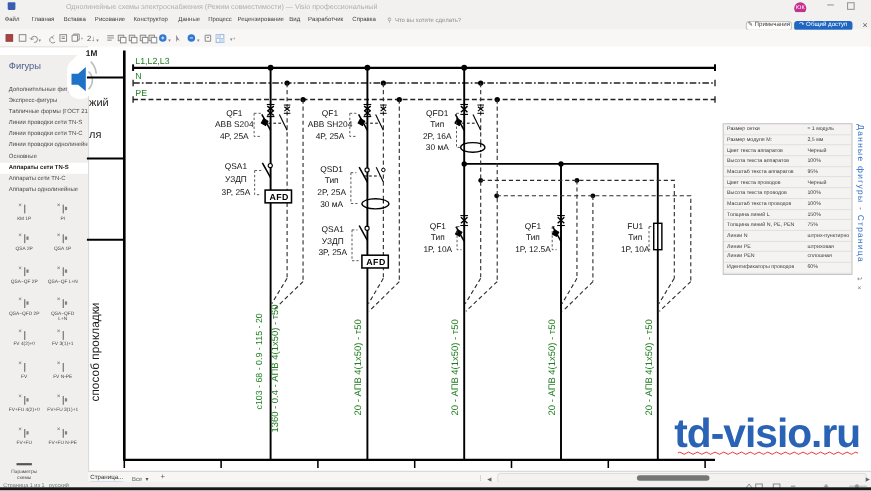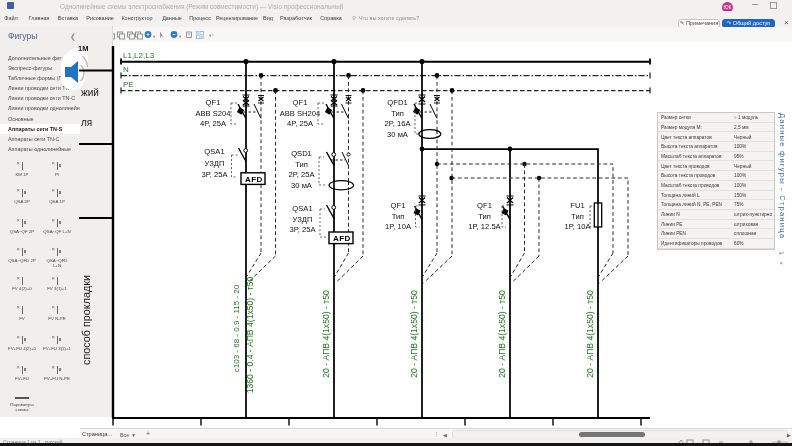--- a/index.html
+++ b/index.html
@@ -2,21 +2,21 @@
 <html><head><meta charset="utf-8">
 <style>
   html,body{margin:0;padding:0;}
   #app{position:relative;width:792px;height:446px;overflow:hidden;background:#fff;
        font-family:"Liberation Sans",sans-serif;}
   .abs{position:absolute;}
   #titlebar{left:0;top:0;width:792px;height:11px;background:#f2f1f0;}
   #tabsrow{left:0;top:11px;width:792px;height:16px;background:#f2f1f0;}
   #qat{left:0;top:27px;width:792px;height:15px;background:#f8f7f6;border-bottom:1px solid #e3e1df;}
   #canvas{left:80px;top:42px;width:712px;height:386px;background:#ffffff;}
-  #shapespanel{left:0;top:26px;width:80px;height:391px;background:#f0efee;border-right:1px solid #dddbd9;padding-left:32px;}
+  #shapespanel{left:0;top:50px;width:80px;height:391px;background:#f0efee;border-right:1px solid #dddbd9;}
   #tabbar{left:80px;top:428px;width:712px;height:10px;background:#f7f6f5;border-top:1px solid #d8d6d4;}
   #statusbar{left:0;top:438px;width:792px;height:6px;background:#f1f0ef;}
   #blackstrip{left:0;top:443px;width:792px;height:3px;background:#161616;}
   .t{position:absolute;white-space:nowrap;}
   .mi{height:10.1px;line-height:10.1px;padding-left:8px;white-space:nowrap;overflow:hidden;}
   .mi.sel{background:#fff;font-weight:bold;color:#1a1a1a;}
   .pr{position:relative;height:9.7px;box-sizing:border-box;border-bottom:0.8px solid #e3e1df;}
   .pr span{position:absolute;left:3px;top:2.2px;font-size:4.8px;color:#3a3a3a;white-space:nowrap;}
   .pr b{position:absolute;left:76px;top:2.2px;font-size:4.8px;font-weight:normal;color:#3a3a3a;white-space:nowrap;}
   .ic{position:absolute;width:11px;height:10px;}
@@ -268,20 +268,23 @@
     <div class="pr">
         <span>Идентификаторы проводов</span>
         <b>60%</b>
       </div>
   </div>
   <div class="abs" style="left:776px;top:113px;width:14px;height:160px;">
     <div style="position:absolute;left:2px;top:0;font-size:7.6px;color:#2e6fc2;writing-mode:vertical-rl;white-space:nowrap;letter-spacing:1.2px">Данные фигуры - Страница</div>
     <div style="position:absolute;left:3px;top:136px;font-size:6px;color:#777">↩</div>
     <div style="position:absolute;left:3.5px;top:147px;font-size:6px;color:#777">×</div>
   </div>
+  <div class="abs" style="left:613px;top:373px;font-size:37px;font-weight:bold;color:#2a63b5;letter-spacing:-0.9px">td-visio.ru<svg width="168" height="5" style="position:absolute;left:3px;top:37px">
+        <path d="M0 2 q2 -2 4 0 t4 0 t4 0 t4 0 t4 0 t4 0 t4 0 t4 0 t4 0 t4 0 t4 0 t4 0 t4 0 t4 0 t4 0 t4 0 t4 0 t4 0 t4 0 t4 0 t4 0 t4 0 t4 0 t4 0 t4 0 t4 0 t4 0 t4 0 t4 0 t4 0 t4 0 t4 0 t4 0 t4 0 t4 0 t4 0 t4 0 t4 0 t4 0 t4 0 t4 0" stroke="#e33" stroke-width="0.9" fill="none"></path>
+      </svg></div>
   <div class="abs" id="speaker" style="left:58px;top:50px;width:32px;height:42px">
     <div style="position:absolute;left:3px;top:2px;width:24px;height:38px;background:#fff;border-radius:12px"></div>
     <div style="position:absolute;left:8px;top:-2px;width:22px;height:22px;background:#fff;border-radius:50%"></div>
     <svg width="34" height="42" style="position:absolute;left:0;top:0">
       <path d="M7 17 h6 l7 -6 v22 l-7 -6 h-6 z" fill="#1e72c8"></path>
       <path d="M22.5 15 a11 11 0 0 1 0 16 M24.5 6 a18 18 0 0 1 5 11" stroke="#bdbdbd" stroke-width="1.5" fill="none"></path>
     </svg>
   </div>
   <svg class="abs" id="schsvg" style="left:0;top:0" width="792" height="446" viewBox="0 0 792 446">
 

